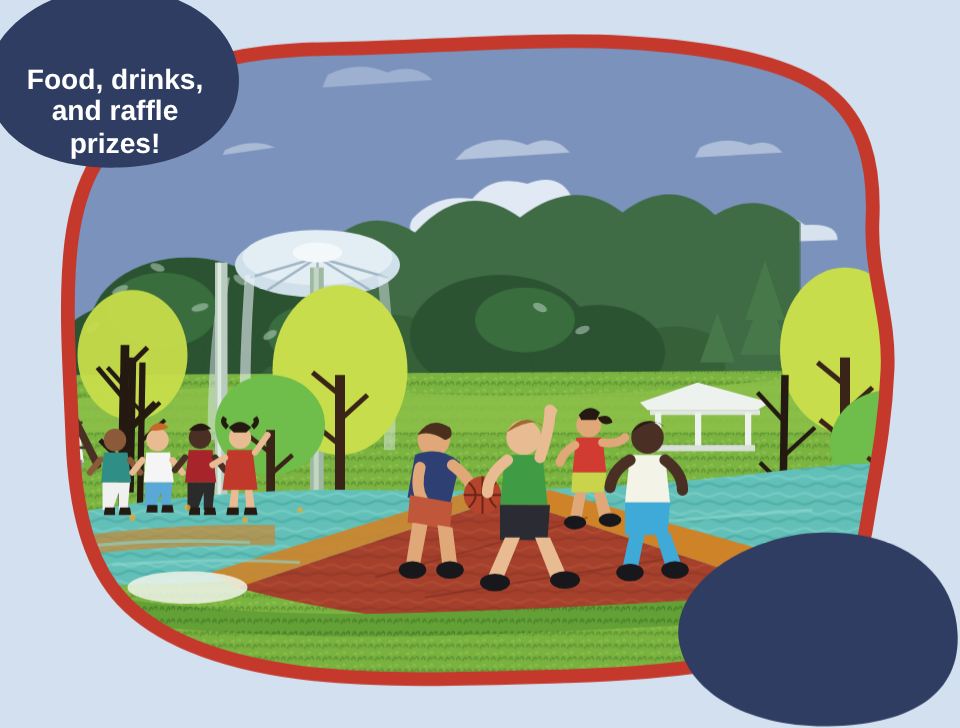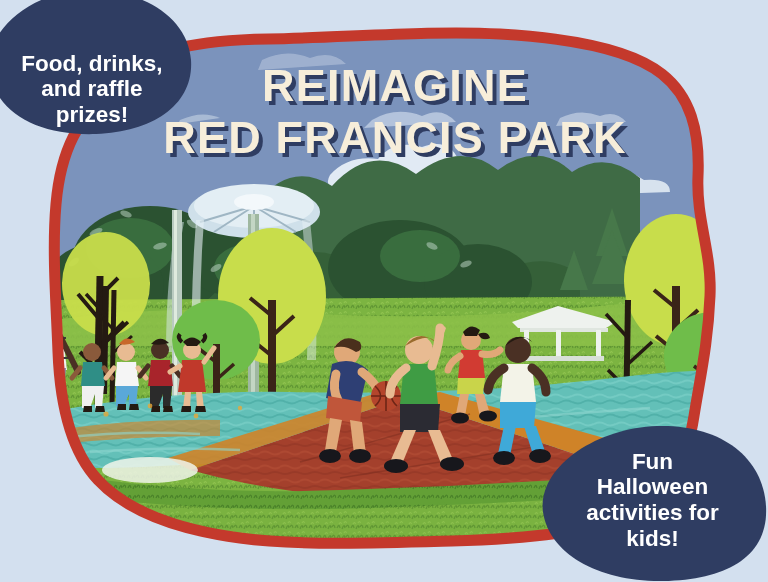--- a/index.html
+++ b/index.html
@@ -412,39 +412,31 @@
           <circle cx="150" cy="406" r="2.4"></circle>
         <circle cx="196" cy="416" r="2.4"></circle>
           <circle cx="64" cy="404" r="2.4"></circle>
         <circle cx="240" cy="408" r="2.2"></circle>
       </g>
     </g>
 
     <use href="#blobPath" fill="none" stroke="#c4392c" stroke-width="11" stroke-linejoin="round"></use>
   </svg>
 
-  <div id="title-block">
-    <div class="title-line" id="title-line-1">REIMAGINE</div>
-    <div class="title-line" id="title-line-2">RED FRANCIS PARK</div>
-  </div>
 
   <div class="badge" id="badge-top-left">
     <svg class="badge-blob" viewBox="0 0 208 148" preserveAspectRatio="none">
       <path d="M104 2 C158 2 202 30 205 72 C208 116 168 144 110 146
                C54 148 10 126 4 84 C-2 42 46 2 104 2 Z" fill="#2f3d62"></path>
     </svg>
     <div class="badge-text">Food, drinks,
 and raffle
 prizes!</div>
   </div>
 
   <div class="badge" id="badge-bottom-right">
     <svg class="badge-blob" viewBox="0 0 231 158" preserveAspectRatio="none">
       <path d="M120 2 C182 0 226 32 229 82 C232 132 190 156 126 157
                C62 158 12 130 6 88 C0 44 58 4 120 2 Z" fill="#2f3d62"></path>
     </svg>
-    <div class="badge-text">Fun
-Halloween
-activities for
-kids!</div>
   </div>
 
 </div>
 
 </body></html>

